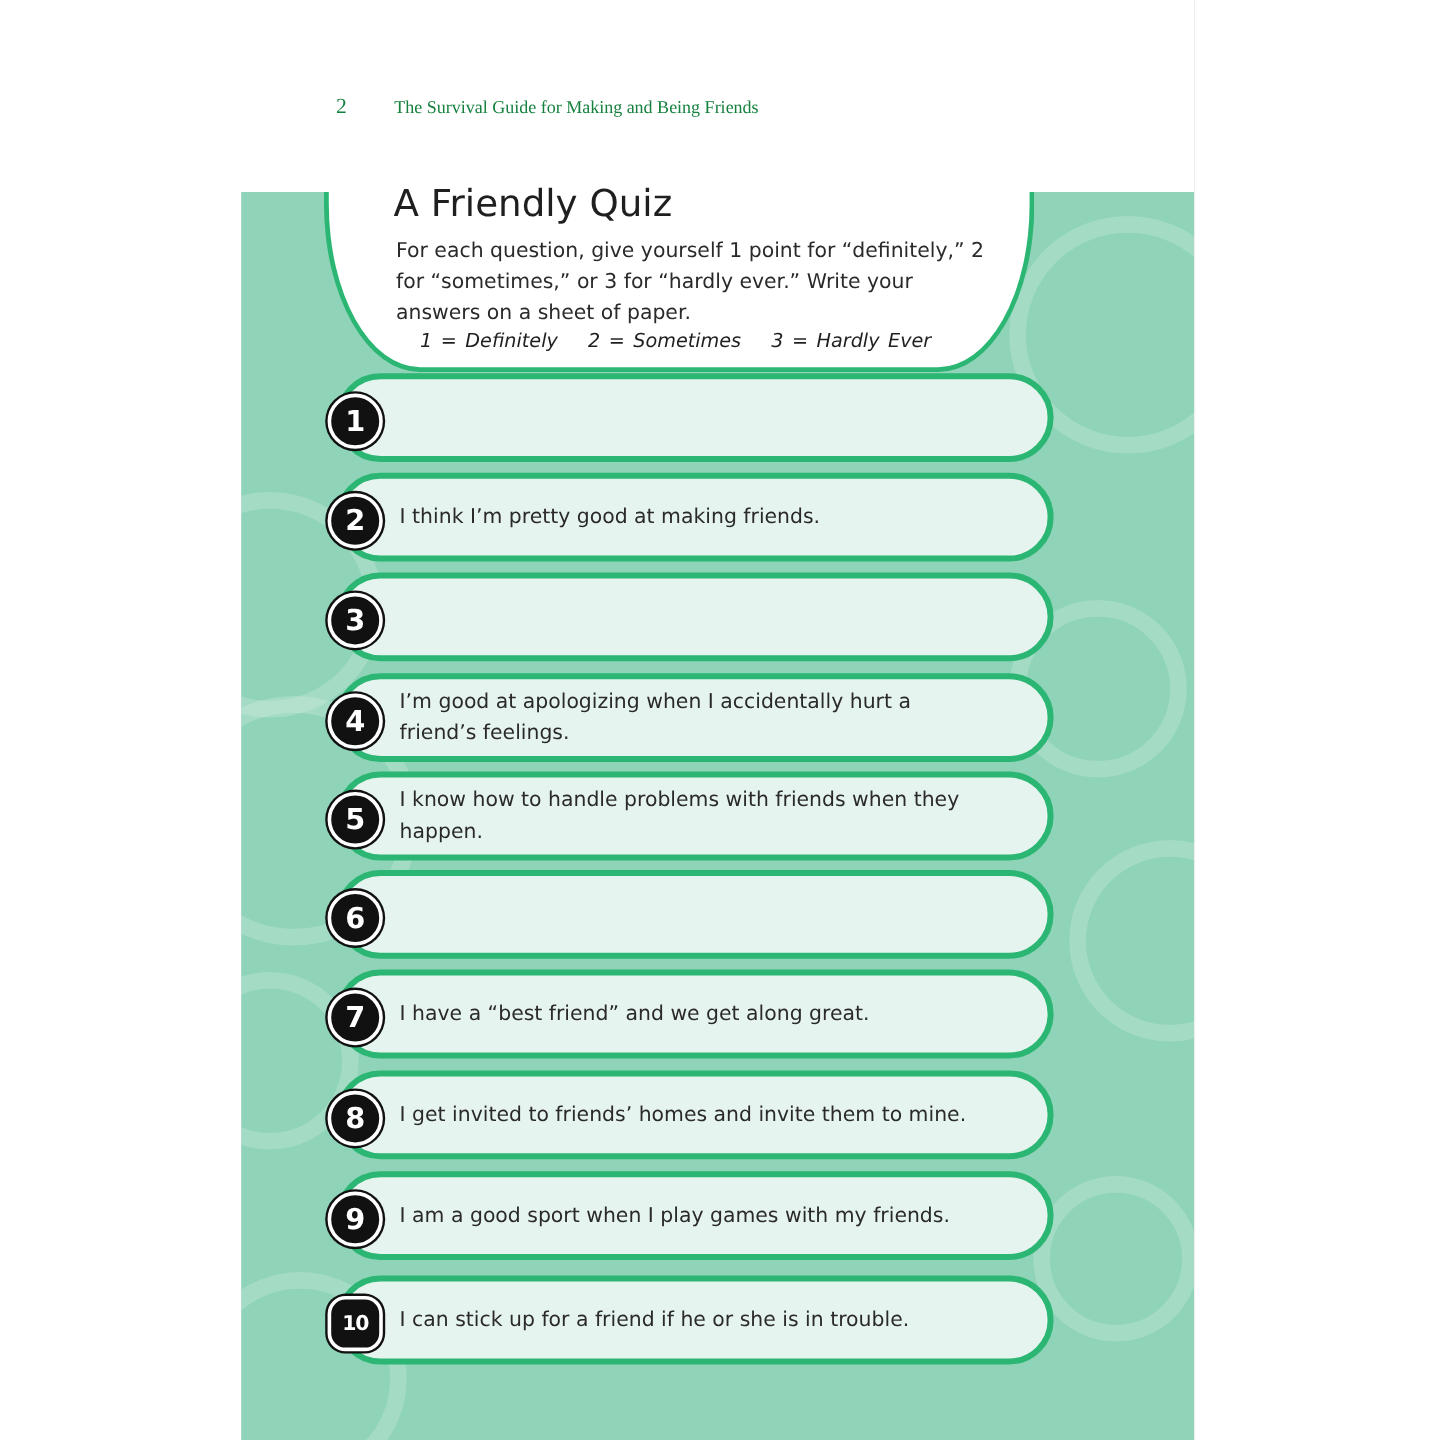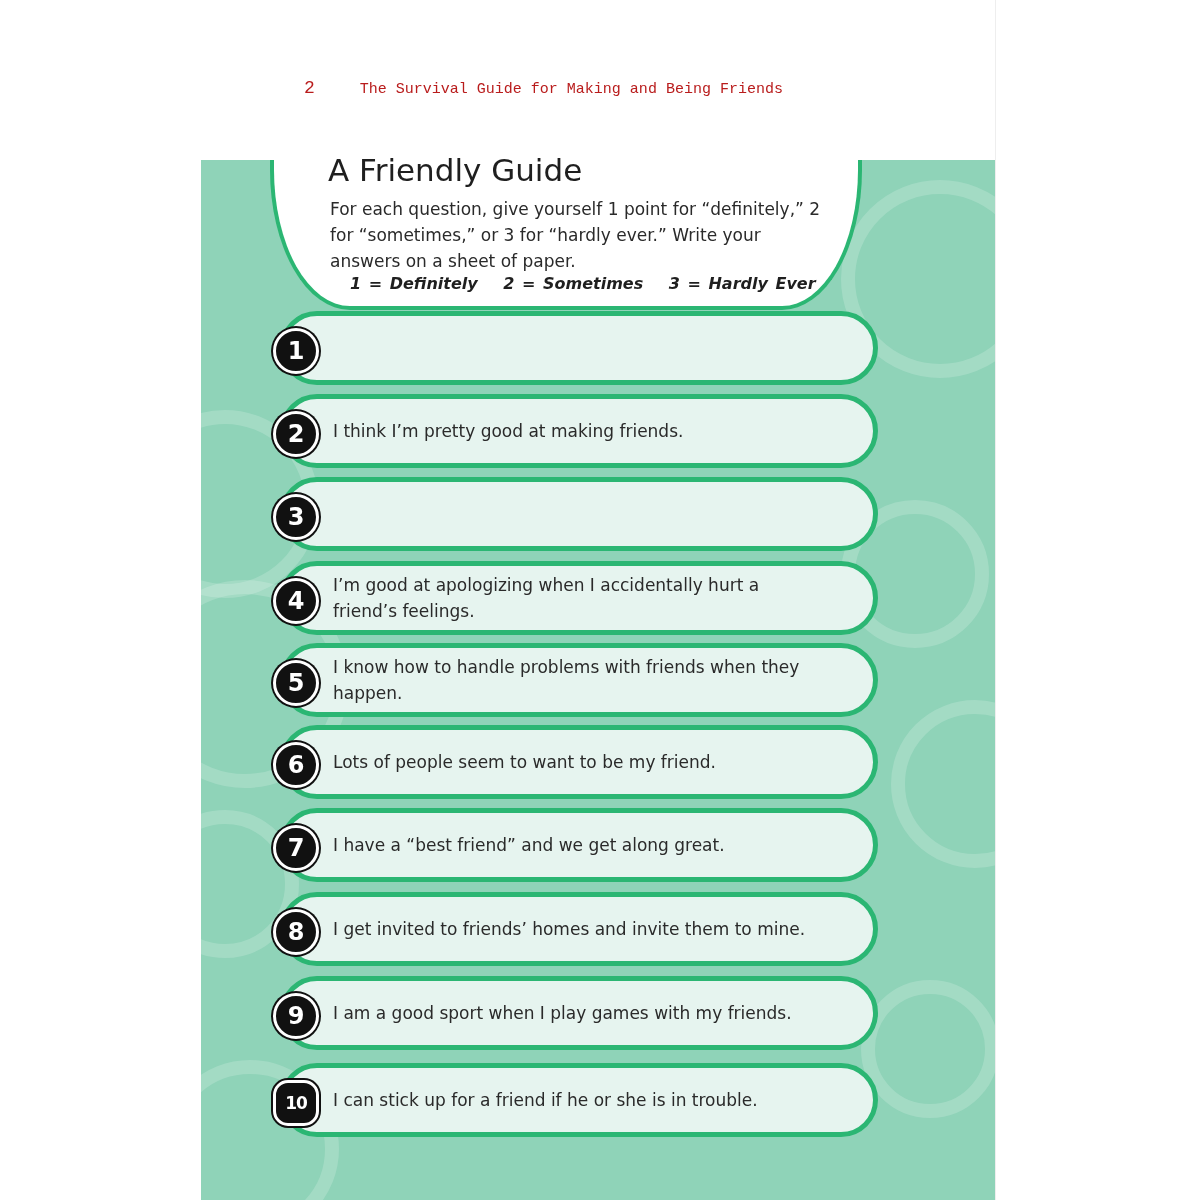--- a/index.html
+++ b/index.html
@@ -1,26 +1,26 @@
 <!DOCTYPE html>
 <html><head>
 <meta charset="utf-8">
 <style>
   html, body { margin:0; padding:0; }
   body { width:1200px; height:1200px; background:#ffffff; position:relative; overflow:hidden; font-family:"DejaVu Sans", sans-serif; }
   .page-edge { position:absolute; left:995px; top:0; width:205px; height:1200px; background:#ffffff; border-left:1px solid #eeeeee; }
-  .running-head { position:absolute; top:78px; left:280px; font-family:Liberation Mono, monospace; color:#b91c1c; font-size:15px;margin-left:24px; }
+  .running-head { position:absolute; top:78px; left:280px; font-family:Liberation Serif, serif; color:#15803d; font-size:15px; }
   .running-head .num { font-size:18px; margin-right:36px; }
   .panel { position:absolute; left:201px; top:160px; width:795px; height:1040px; background:#8fd3b8; overflow:hidden; }
   .ring { position:absolute; border-radius:50%; border:14px solid rgba(255,255,255,0.18); }
   .header-card { position:absolute; left:270px; top:160px; width:592px; height:150px; background:#fff;
       border-bottom-left-radius:80px 140px; border-bottom-right-radius:80px 140px; border:4px solid #2bb673; border-top:none; box-sizing:border-box; }
   .title { position:absolute; left:328px; top:152px; font-size:31px; color:#1f1f1f; }
   .instructions { position:absolute; left:330px; top:196px; width:500px; font-size:17px; line-height:26px; color:#2a2a2a; }
-  .legend { position:absolute; left:350px; top:274px; font-size:16px; font-style:italic; font-weight:bold; color:#1f1f1f; word-spacing:2px; }
+  .legend { position:absolute; left:350px; top:274px; font-size:16px; font-style:italic; font-weight:normal; color:#1f1f1f; word-spacing:2px; }
   .legend span { margin-right:18px; }
   .q-row { position:absolute; left:280px; width:598px; height:74px; background:#e6f4ef; border:5px solid #2bb673; border-radius:37px; box-sizing:border-box; }
   .q-num { position:absolute; left:-12px; top:12px; width:40px; height:40px; border-radius:50%; background:#111; color:#fff; font-weight:bold; font-size:24px; text-align:center; line-height:40px; border:3px solid #fff; box-shadow:0 0 0 2px #111; }
   .q-num.small { font-size:17px; letter-spacing:-1px;border-radius:15px; }
   .q-text { position:absolute; left:48px; top:0; bottom:0; display:flex; align-items:center; width:480px; font-size:17px; line-height:26px; color:#2a2a2a; }
 </style>
 </head>
 <body>
 
 <div class="running-head">
@@ -34,21 +34,21 @@
   <div class="ring" style="left:640px;top:340px;width:120px;height:120px;"></div>
   <div class="ring" style="left:-60px;top:420px;width:180px;height:180px;"></div>
   <div class="ring" style="left:690px;top:540px;width:140px;height:140px;"></div>
   <div class="ring" style="left:-50px;top:650px;width:120px;height:120px;"></div>
   <div class="ring" style="left:660px;top:820px;width:110px;height:110px;"></div>
   <div class="ring" style="left:-40px;top:900px;width:150px;height:150px;"></div>
 </div>
 <div class="page-edge"></div>
 
 <div class="header-card"></div>
-<div class="title">A Friendly Guide</div>
+<div class="title">A Friendly Quiz</div>
 <div class="instructions">For each question, give yourself 1 point for “definitely,” 2 for “sometimes,” or 3 for “hardly ever.” Write your answers on a sheet of paper.</div>
 <div class="legend">
   <span>1 = Definitely</span>
   <span>2 = Sometimes</span>
   <span>3 = Hardly Ever</span>
 </div>
 
 <div class="q-row" style="top:311px;">
   <div class="q-num">1</div>
 </div>
@@ -62,21 +62,20 @@
 <div class="q-row" style="top:561px;">
   <div class="q-num">4</div>
   <div class="q-text">I’m good at apologizing when I accidentally hurt a friend’s feelings.</div>
 </div>
 <div class="q-row" style="top:643px;">
   <div class="q-num">5</div>
   <div class="q-text">I know how to handle problems with friends when they happen.</div>
 </div>
 <div class="q-row" style="top:725px;">
   <div class="q-num">6</div>
-  <div class="q-text">Lots of people seem to want to be my friend.</div>
 </div>
 <div class="q-row" style="top:808px;">
   <div class="q-num">7</div>
   <div class="q-text">I have a “best friend” and we get along great.</div>
 </div>
 <div class="q-row" style="top:892px;">
   <div class="q-num">8</div>
   <div class="q-text">I get invited to friends’ homes and invite them to mine.</div>
 </div>
 <div class="q-row" style="top:976px;">

